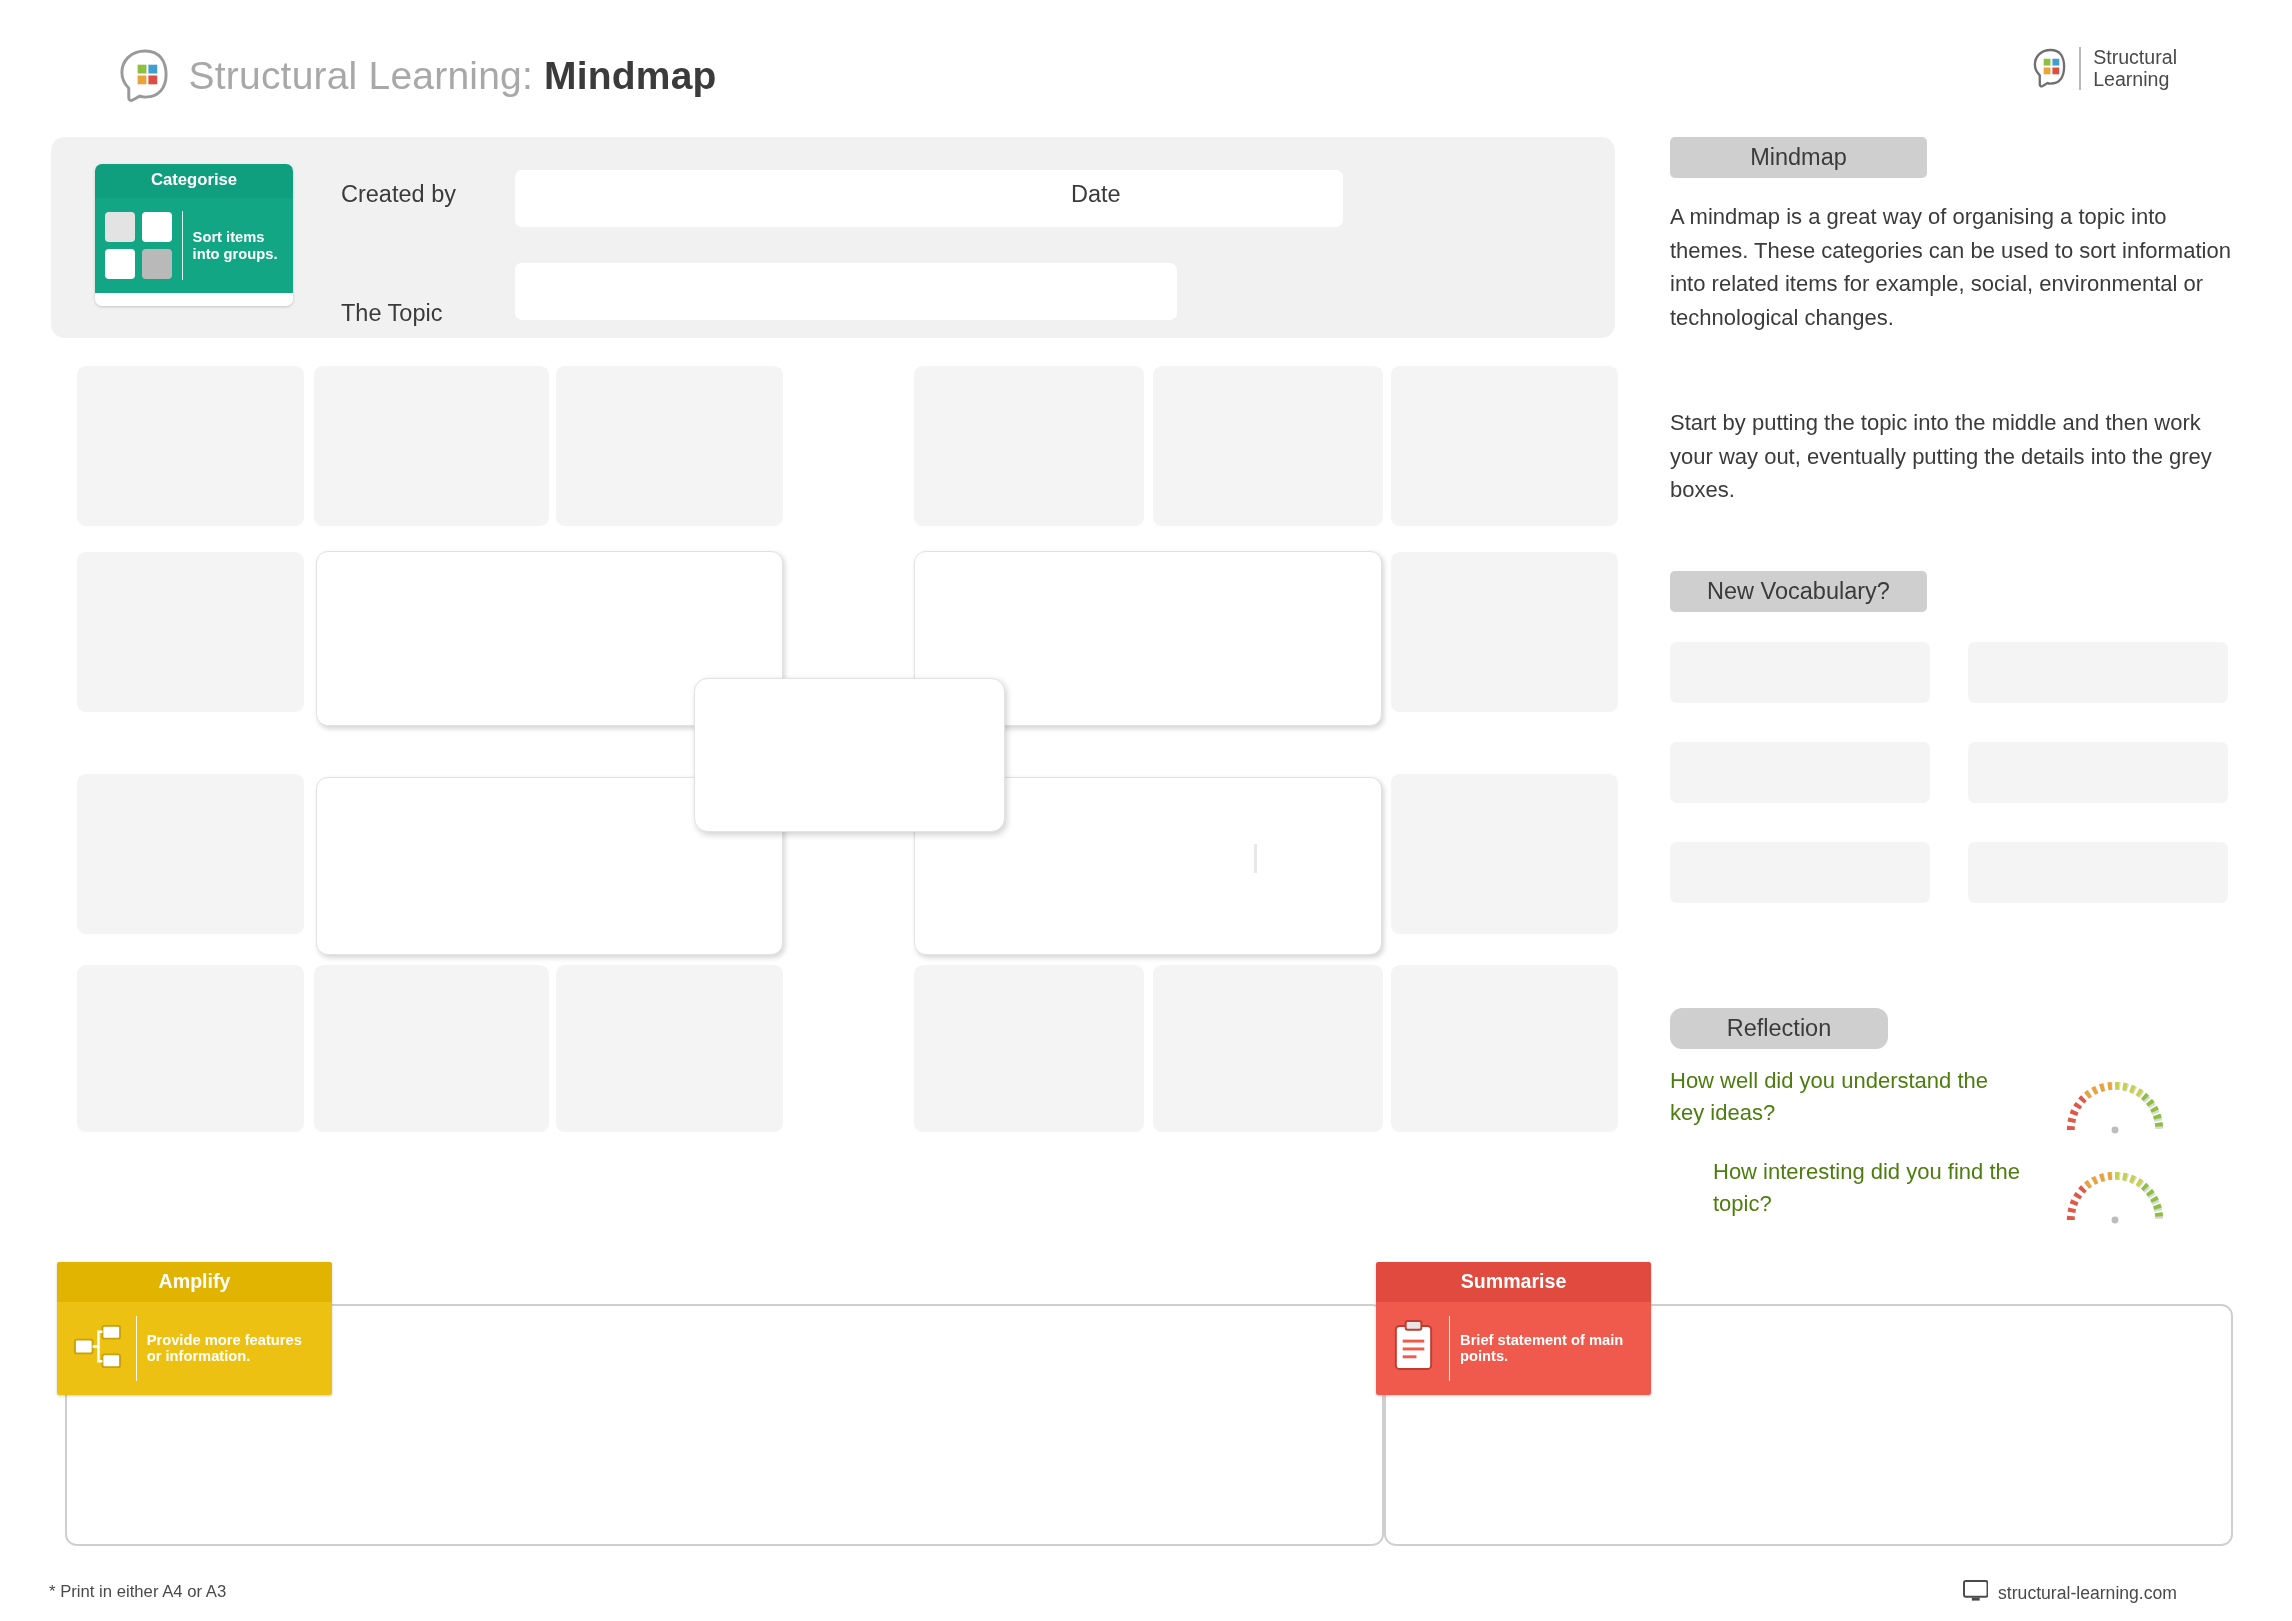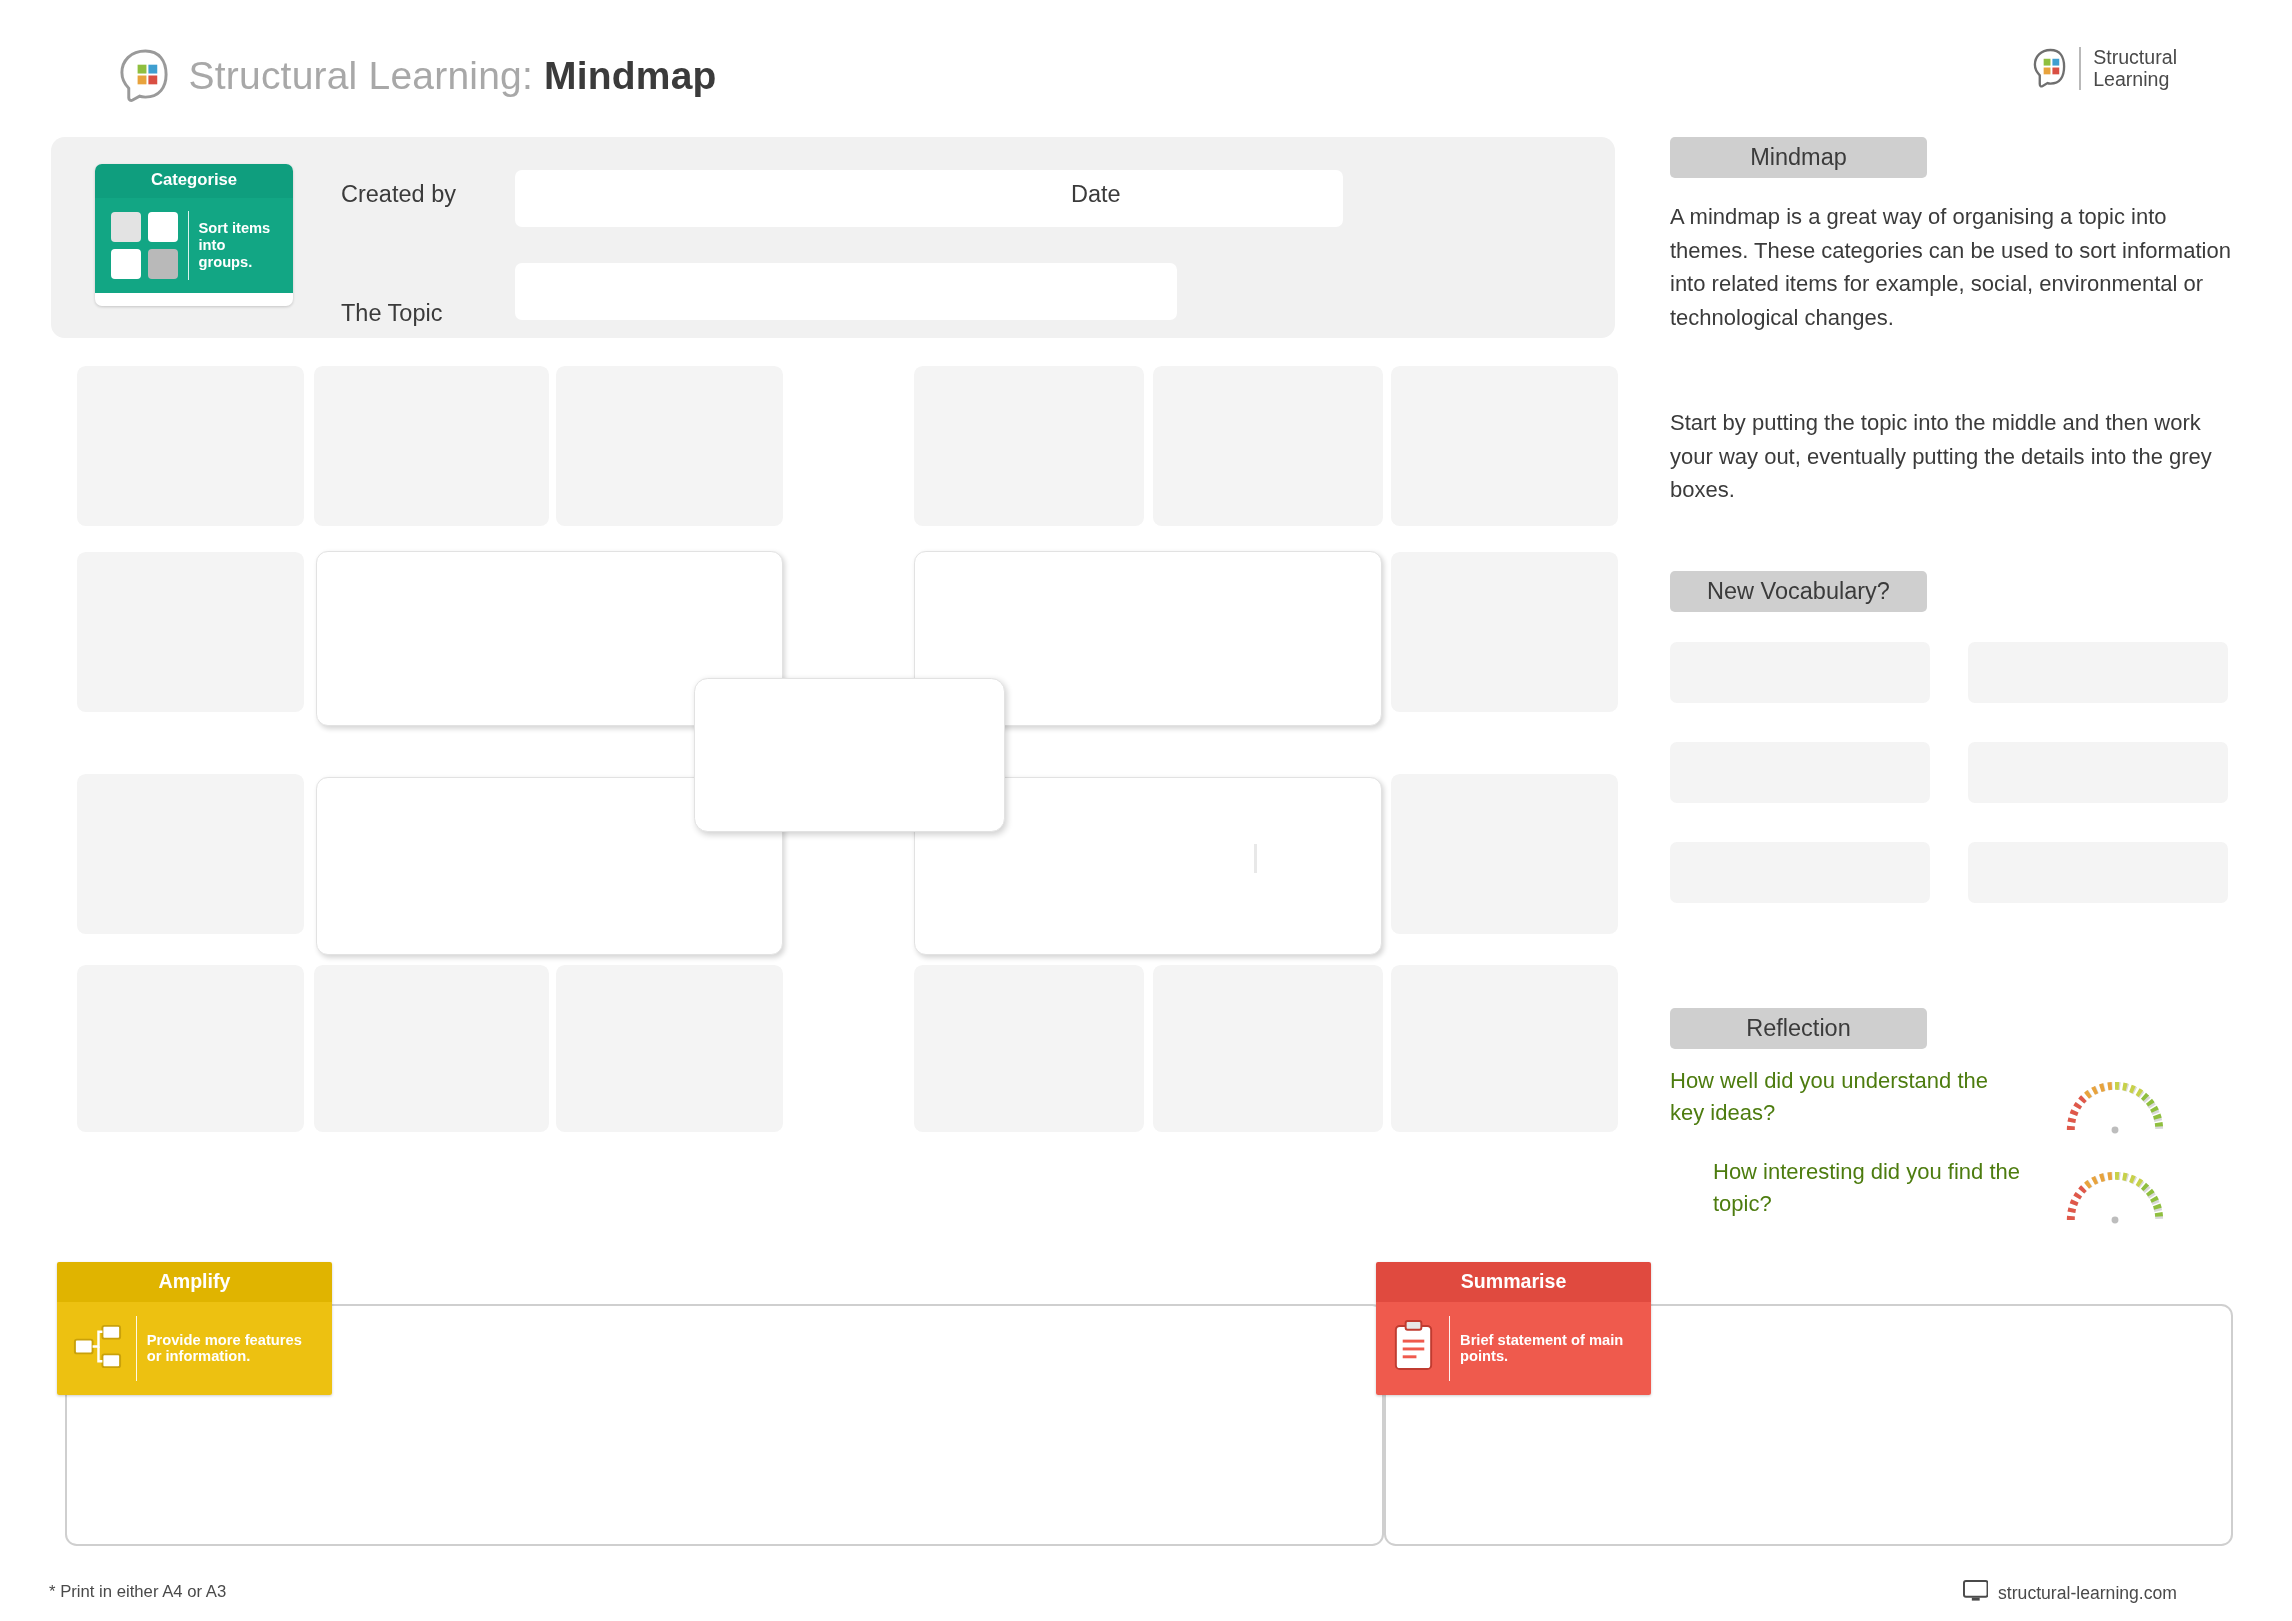--- a/index.html
+++ b/index.html
@@ -90,21 +90,21 @@
     text-align: center;
     font-size: 16.7px;
     font-weight: bold;
     padding: 6.9px 0 7.8px;
   }
   .cat-body {
     background: #12a684;
     height: 95px;
     display: flex;
     align-items: center;
-    padding: 0 16px;
+    padding: 0 10px;
     gap: 9.8px;
   }
   .cat-grid {
     display: grid;
     grid-template-columns: 30px 30px;
     grid-template-rows: 30px 30px;
     gap: 6.9px;
   }
   .cat-sq { border-radius: 3.9px; }
   .sq-light { background: #e3e3e3; }
@@ -351,21 +351,21 @@
 <div class="para" style="left:1670px; top:406px;">Start by putting the topic into the middle and then work your way out, eventually putting the details into the grey boxes.</div>
 
 <div class="pill" style="left:1670px; top:571px; width:257px;">New Vocabulary?</div>
 <div class="vocab-box" style="left:1670px; top:642px;"></div>
 <div class="vocab-box" style="left:1968px; top:642px;"></div>
 <div class="vocab-box" style="left:1670px; top:742px;"></div>
 <div class="vocab-box" style="left:1968px; top:742px;"></div>
 <div class="vocab-box" style="left:1670px; top:842px;"></div>
 <div class="vocab-box" style="left:1968px; top:842px;"></div>
 
-<div class="pill" style="left:1670px; top:1008px; width:257px;">Reflection</div>
+<div class="pill" style="left:1670px; top:1008px; width:218px;border-radius:12px;">Reflection</div>
 <div class="reflect-q" style="left:1670px; top:1065px;">How well did you understand the key ideas?</div>
 <div class="reflect-q" style="left:1670px; top:1156px;margin-left:43px;">How interesting did you find the topic?</div>
 
 <span class="gauge" style="left:2061px; top:1075px;">
   <svg width="108" height="61" viewBox="0 0 110 62">
     <path d="M10 56 A45 45 0 0 1 100 56" fill="none" stroke="#d9d9d9" stroke-width="8" stroke-dasharray="4 4"></path>
     <path d="M10 56 A45 45 0 0 1 26 21" fill="none" stroke="#e0584a" stroke-width="8" stroke-dasharray="4 4"></path>
     <path d="M26 21 A45 45 0 0 1 55 11" fill="none" stroke="#e8a33d" stroke-width="8" stroke-dasharray="4 4"></path>
     <path d="M55 11 A45 45 0 0 1 84 21" fill="none" stroke="#c7d14a" stroke-width="8" stroke-dasharray="4 4"></path>
     <path d="M84 21 A45 45 0 0 1 100 56" fill="none" stroke="#8fbf3f" stroke-width="8" stroke-dasharray="4 4"></path>

